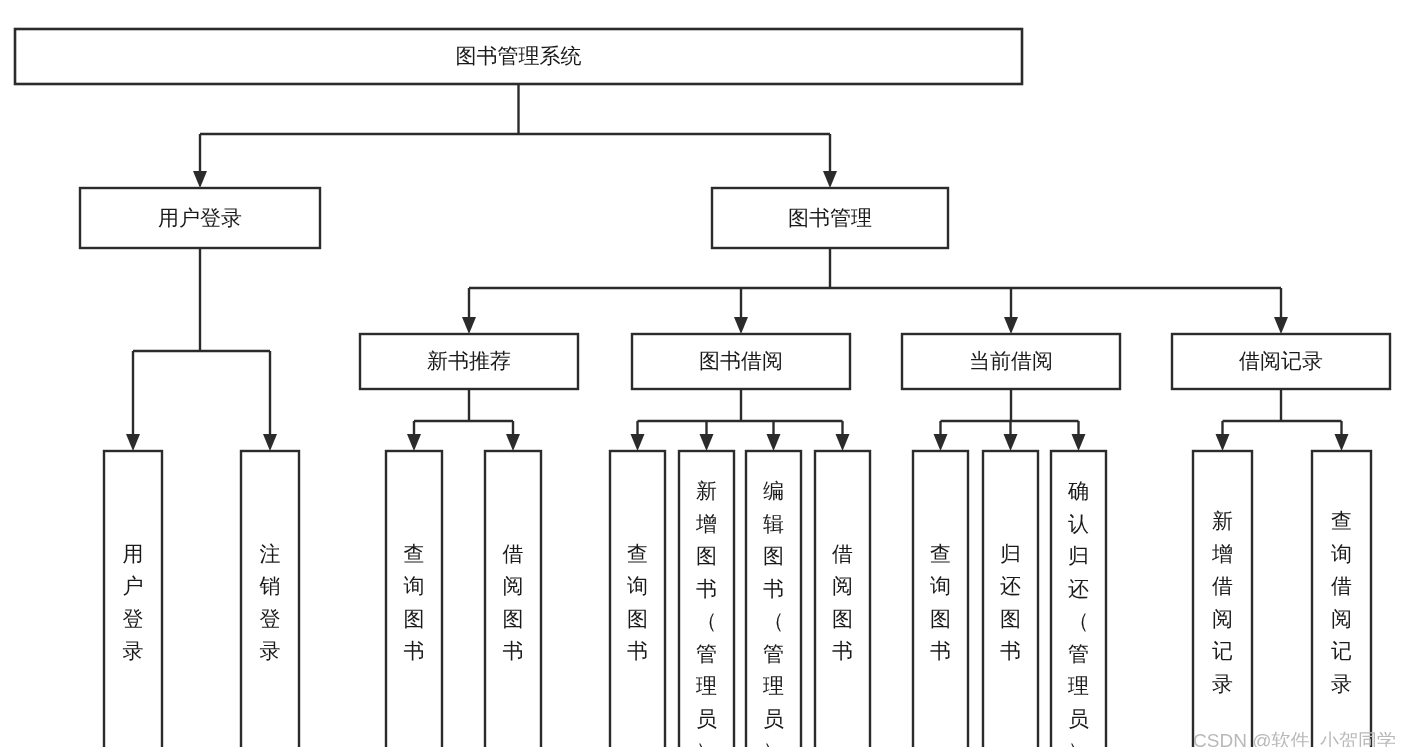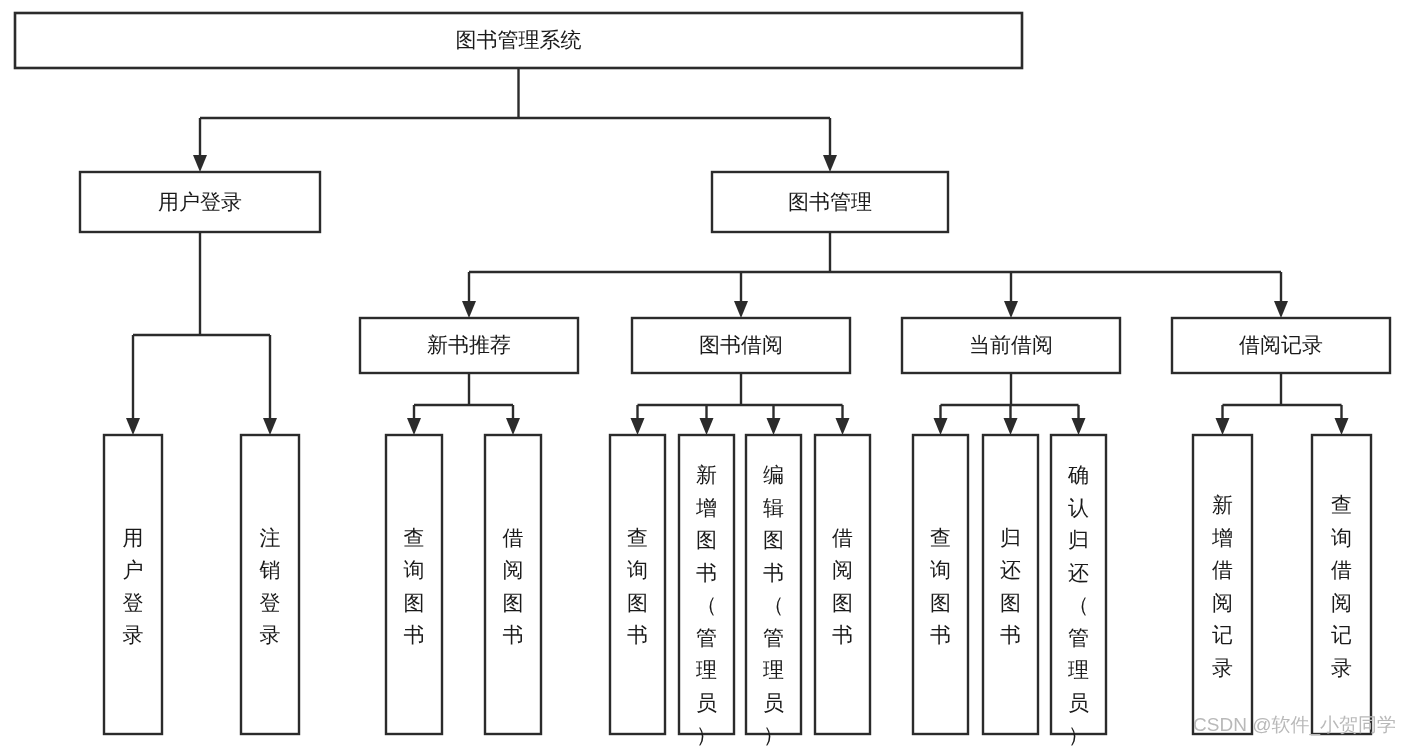--- a/index.html
+++ b/index.html
@@ -11,21 +11,21 @@
   body {
     width: 1405px;
     height: 747px;
     position: relative;
     overflow: hidden;
     font-family: "Liberation Sans", "DejaVu Sans", sans-serif;
   }
   #diagram-root {
     position: absolute;
     left: 0;
-    top: 0;
+    top: 16px;
     width: 1405px;
     height: 552px;
   }
   svg.diagram-canvas {
     display: block;
     width: 1405px;
     height: 747px;
     background: #ffffff;
   }
   .node-box {

